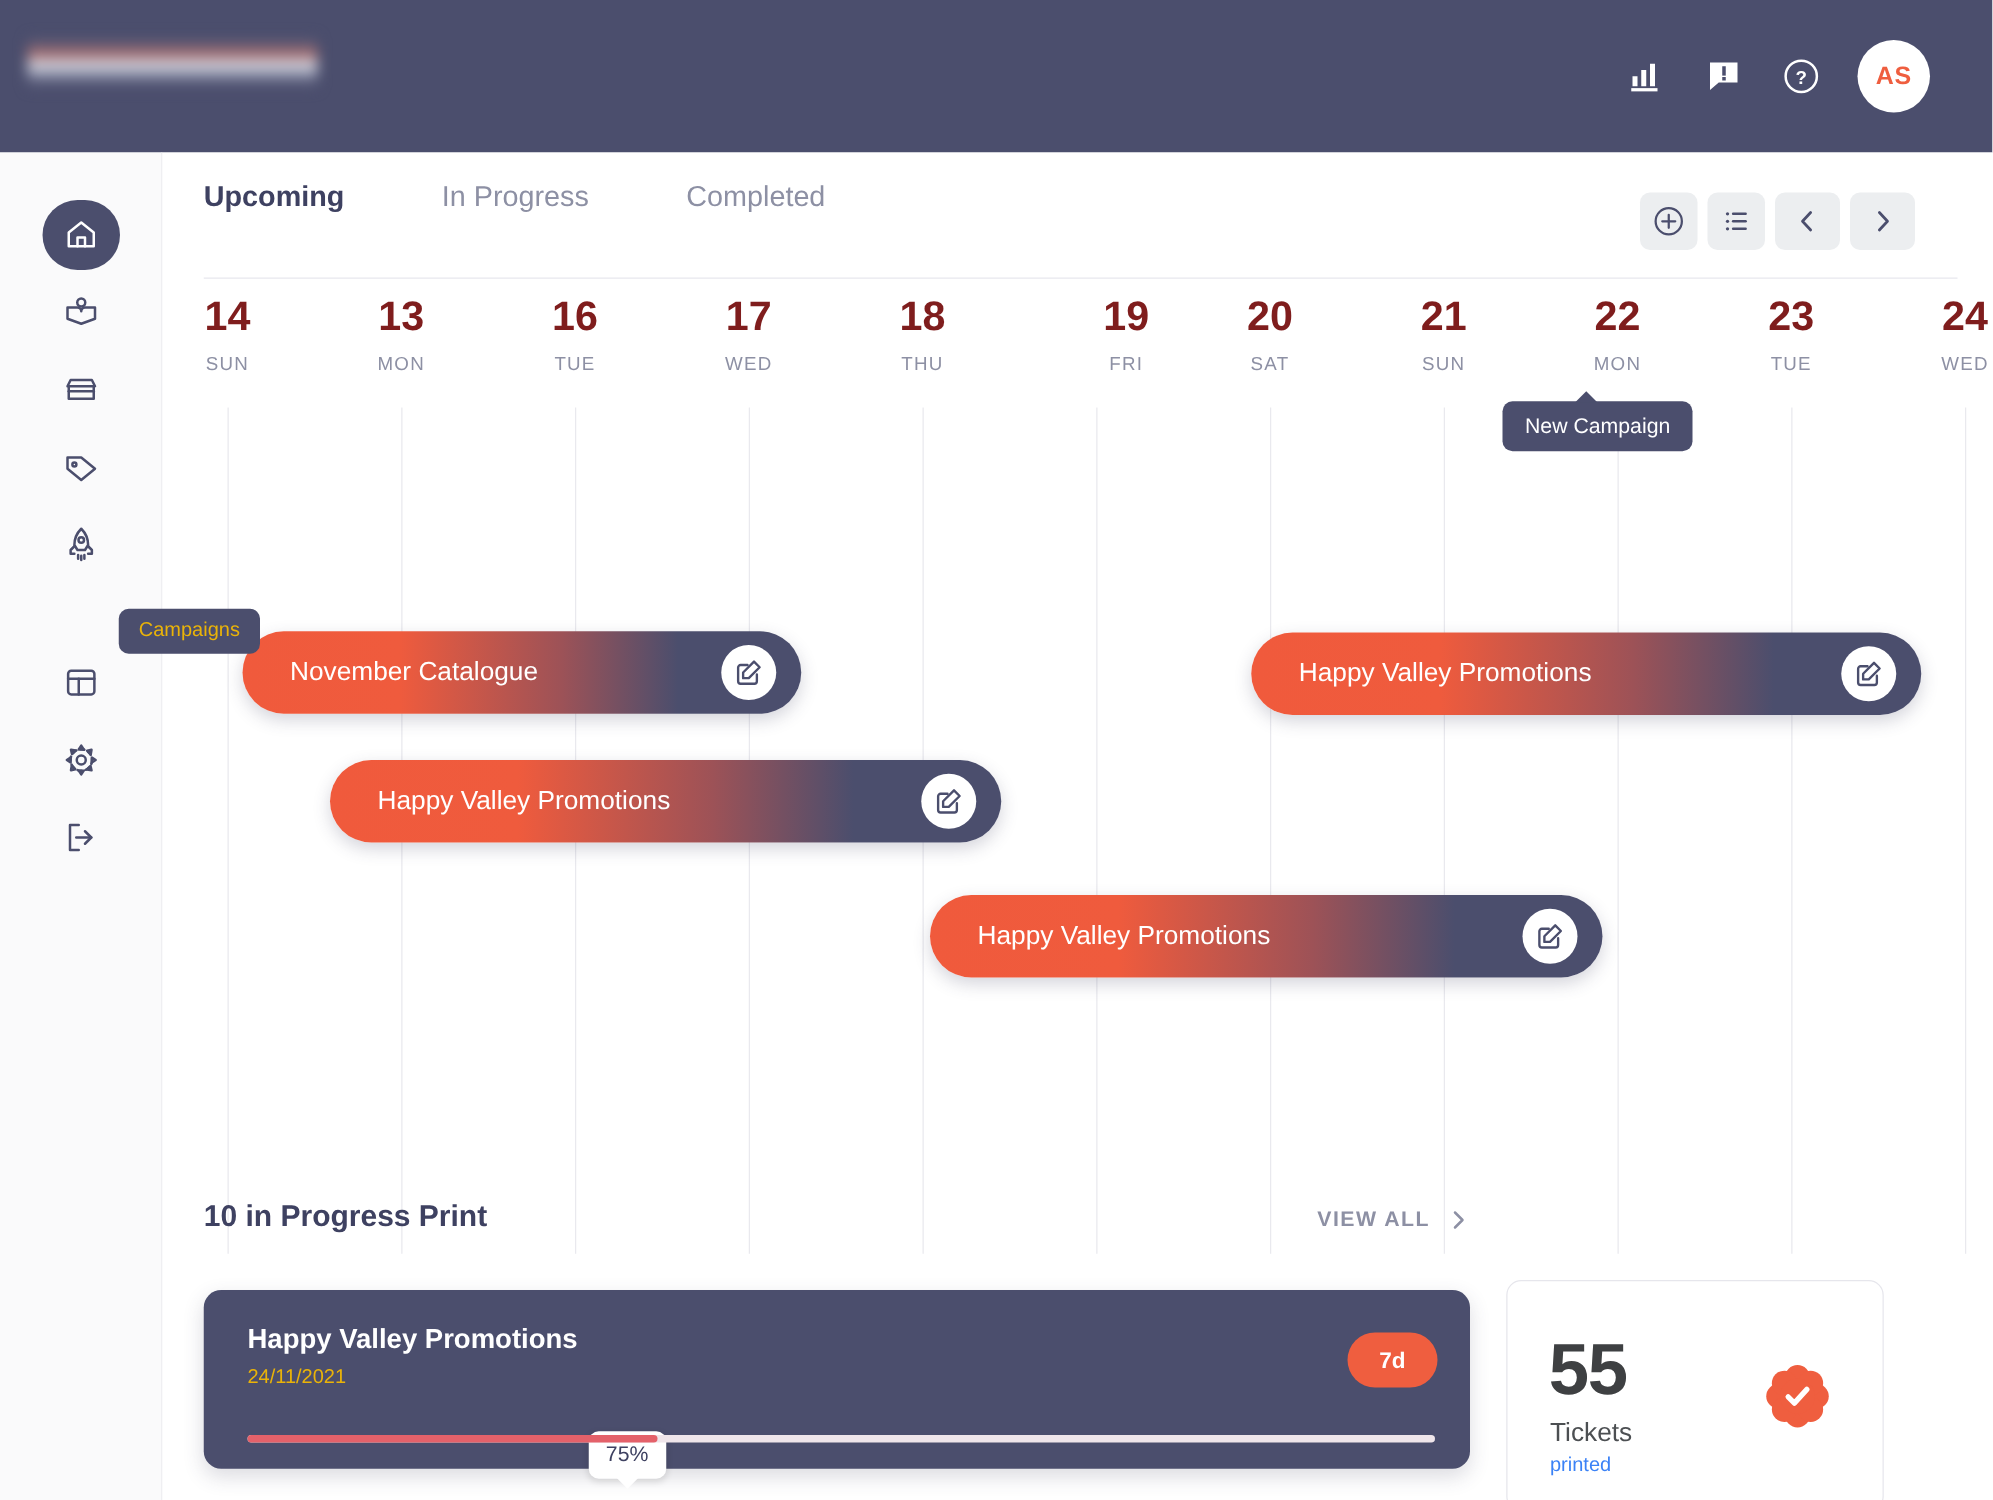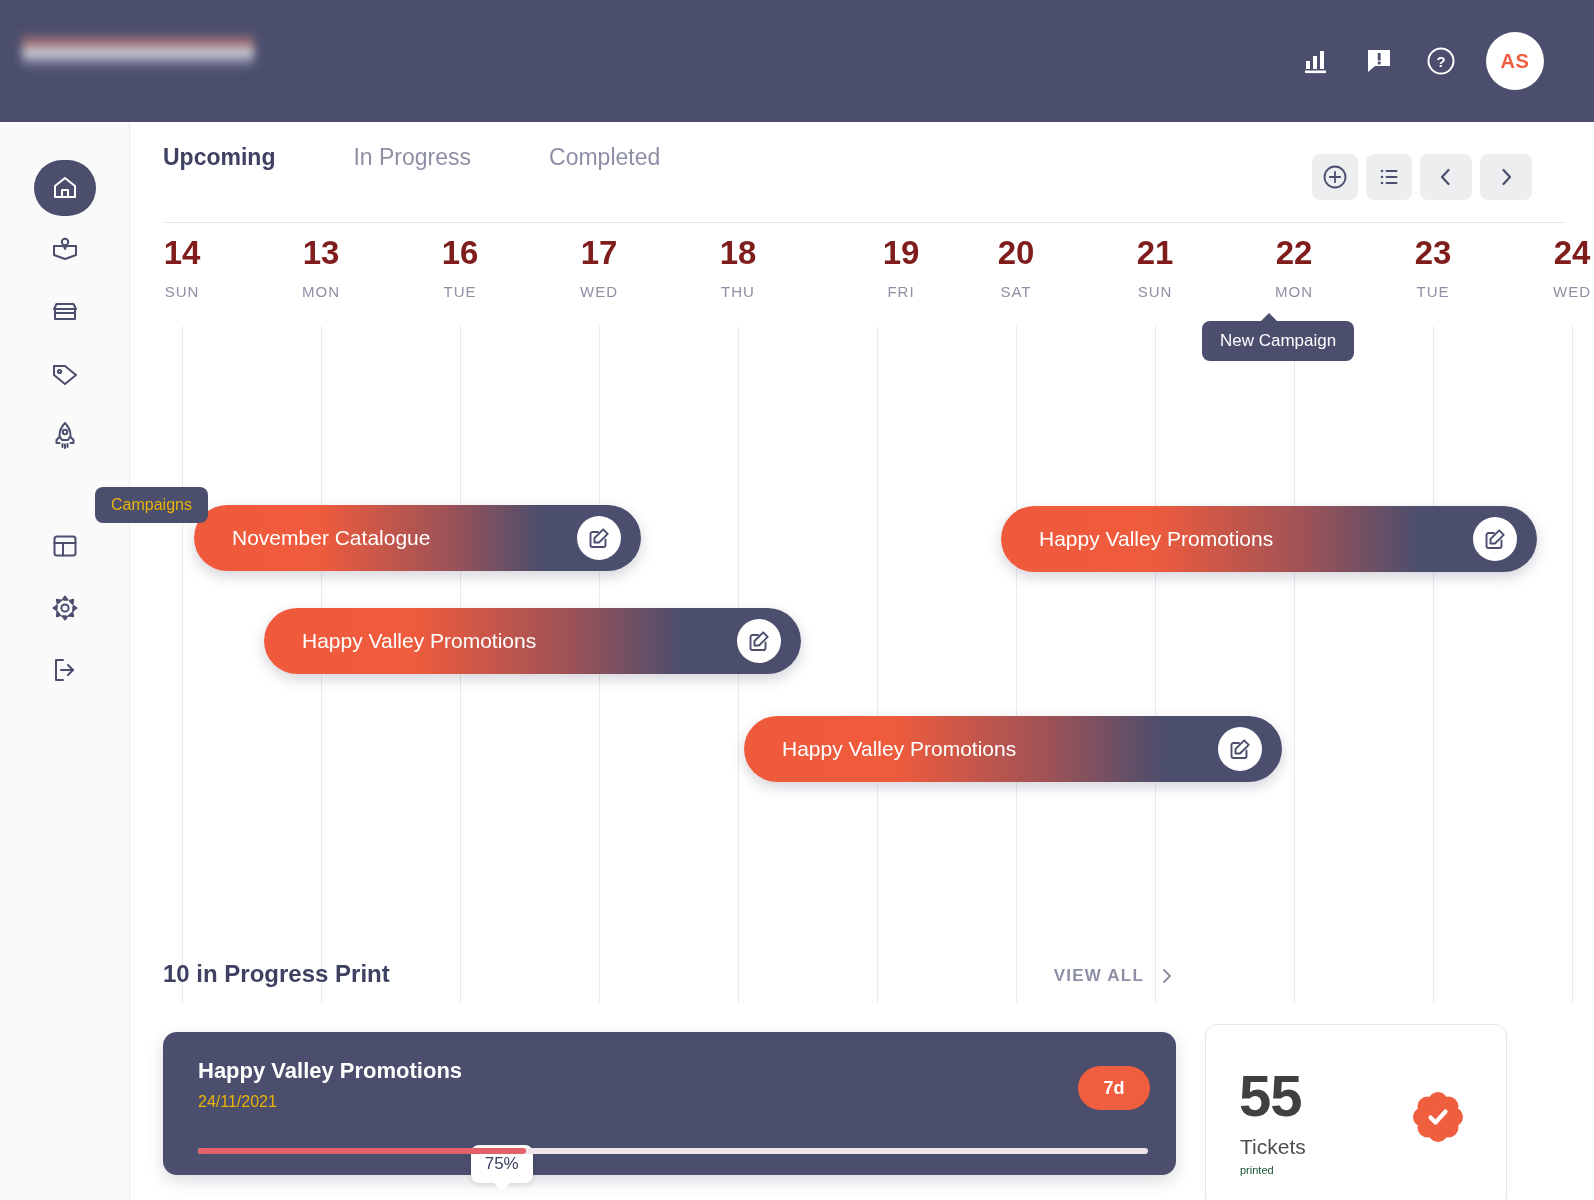--- a/index.html
+++ b/index.html
@@ -142,21 +142,21 @@
     border-left: 9px solid transparent; border-right: 9px solid transparent; border-top: 9px solid #fff;
   }
 
   .bottom-right { position: absolute; left: 1075px; top: 838px; width: 360px; }
   .tp-card {
     position: absolute; left: 1075px; top: 902px; width: 302px; height: 185px;
     border: 1px solid #e6e6ec; border-radius: 12px; background: #fff;
   }
   .tp-num { position: absolute; left: 33px; top: 42px; font-size: 58px; font-weight: 700; color: #3e4042; letter-spacing: -1px; line-height: 1; }
   .tp-lbl { position: absolute; left: 34px; top: 110px; font-size: 21px; color: #4c4f52; }
-  .tp-sub { position: absolute; left: 34px; top: 139px; font-size: 11px; color: #14532d; }
+  .tp-sub { position: absolute; left: 34px; top: 139px; font-size: 16px; color: #3b82f6; }
   .tp-flower { position: absolute; right: 40px; top: 64px; width: 56px; height: 56px; }
 </style>
 </head>
 <body>
 
 <div class="app">
 
   <div class="topbar">
     <div class="logo-blur"></div>
     <div class="topbar-right">

